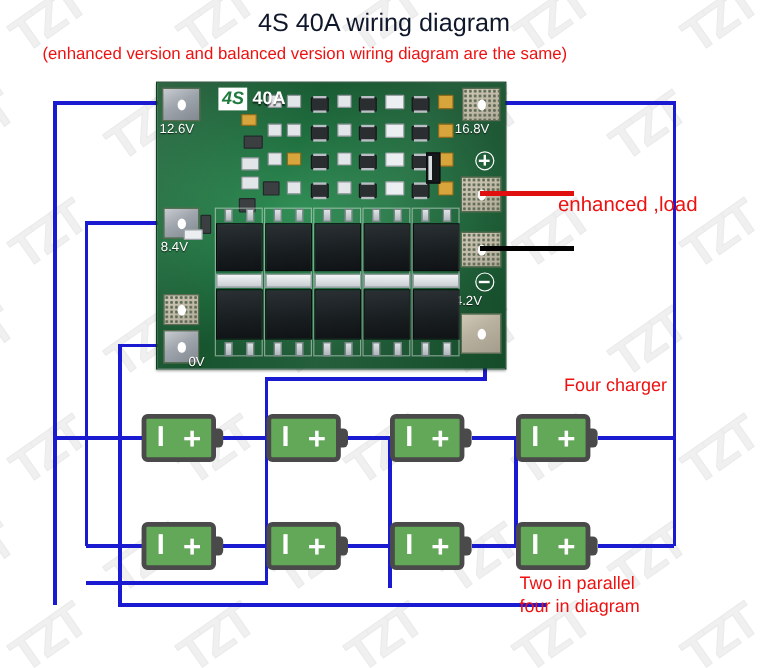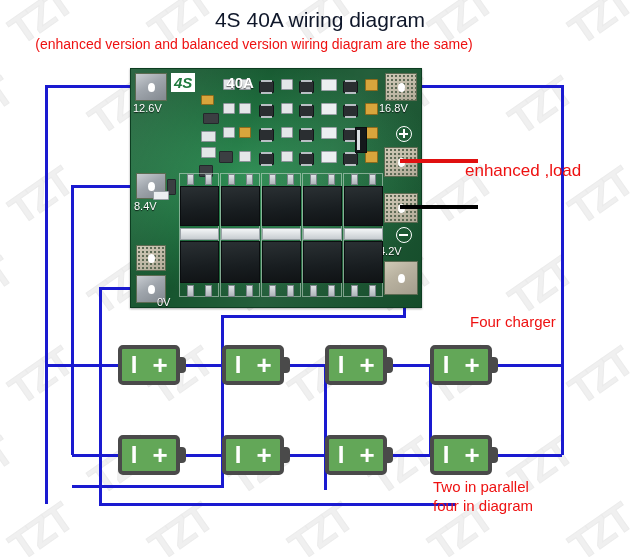--- a/index.html
+++ b/index.html
@@ -116,26 +116,25 @@
     white-space: nowrap;
   }
   .pad-label.small {
     font-size: 8px;
     color: #f2efdc;
   }
 
   
   .silk-4s {
     position: absolute;
-    left: 40px; top: 4px;
+    left: 51px; top: 4px;
     height: 19px;
     display: flex;
     align-items: stretch;
     z-index: 3;
-    gap: 27px;
   }
   .silk-4s .box {
     background: #ffffff;
     color: #1f7a3d;
     font-weight: bold;
     font-size: 15px;
     font-style: italic;
     padding: 0 3px;
     display: flex; align-items: center;
     line-height: 1;

